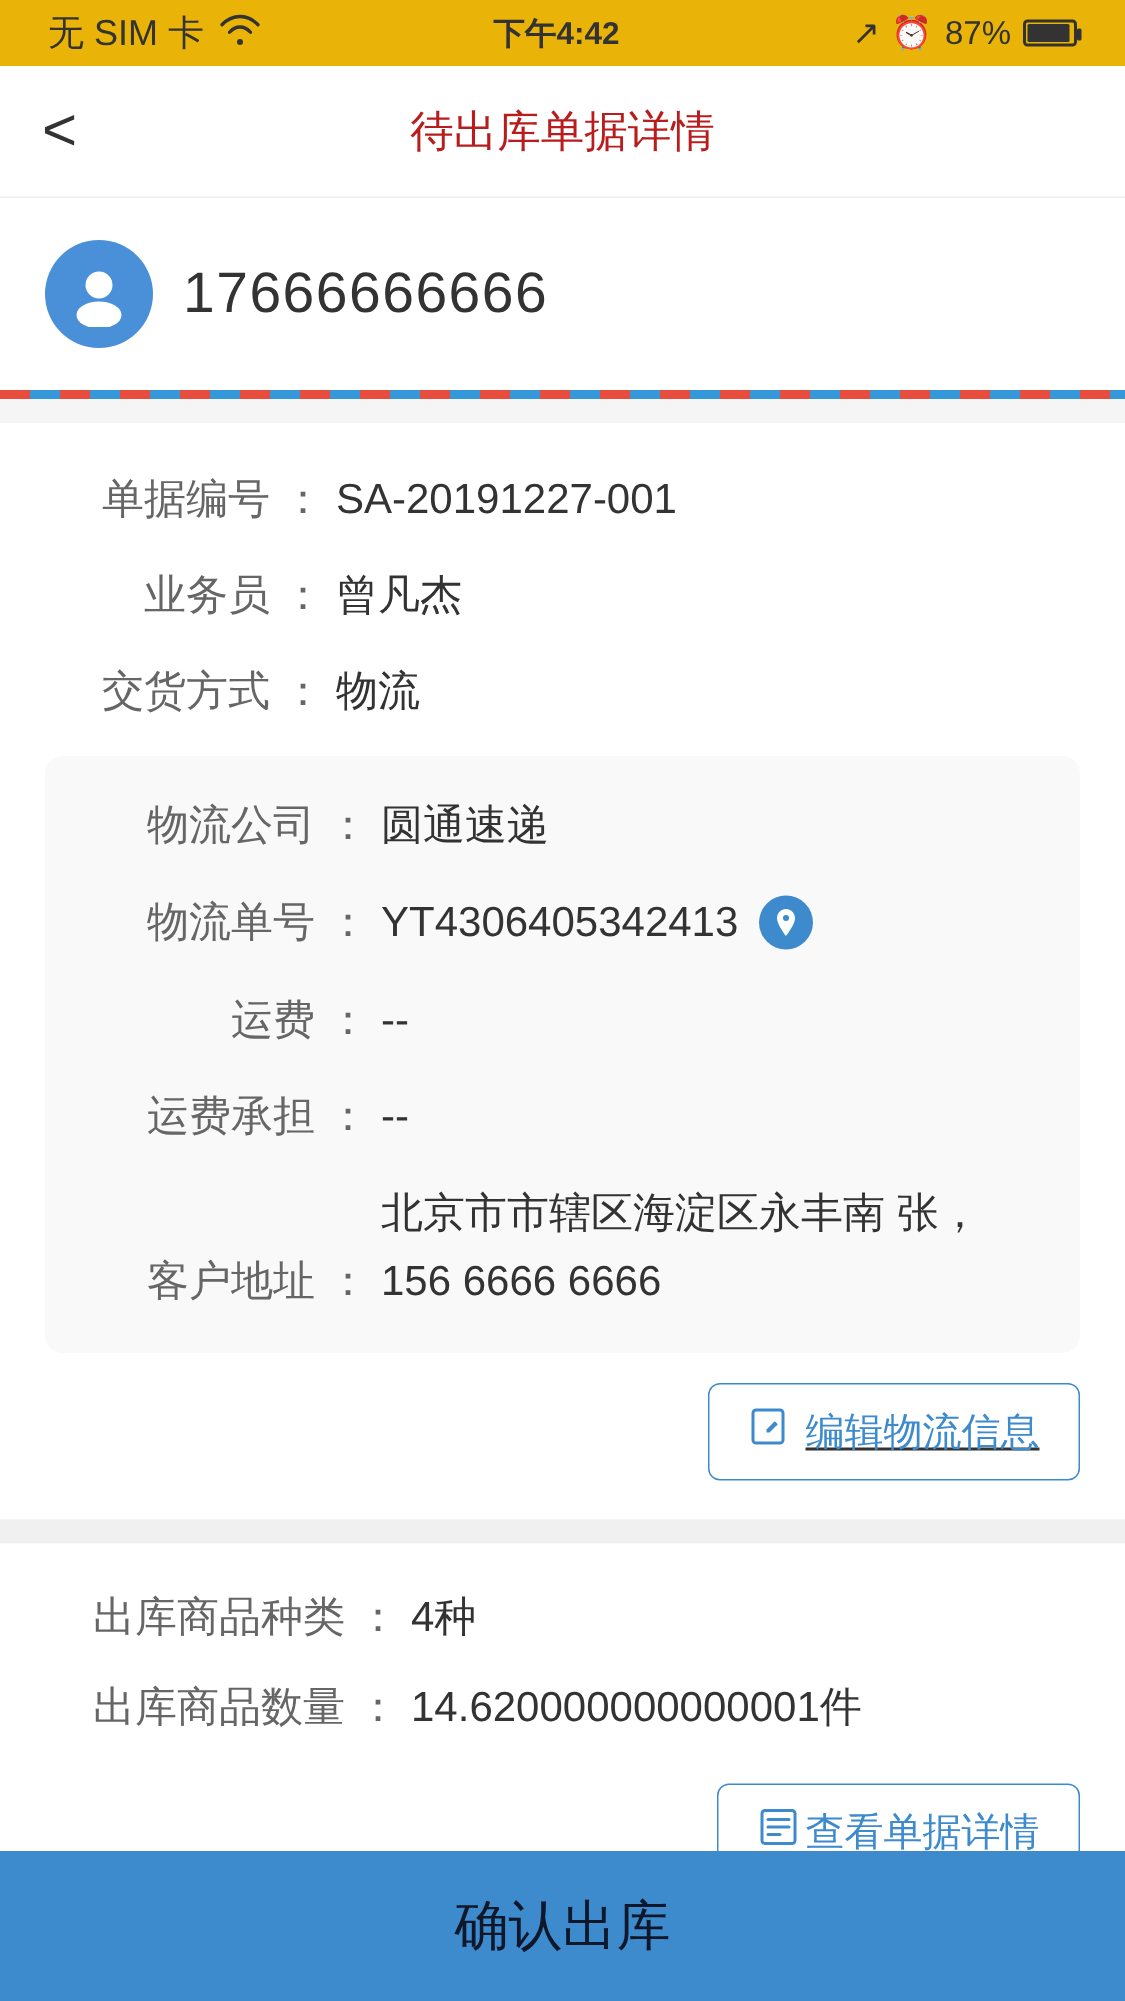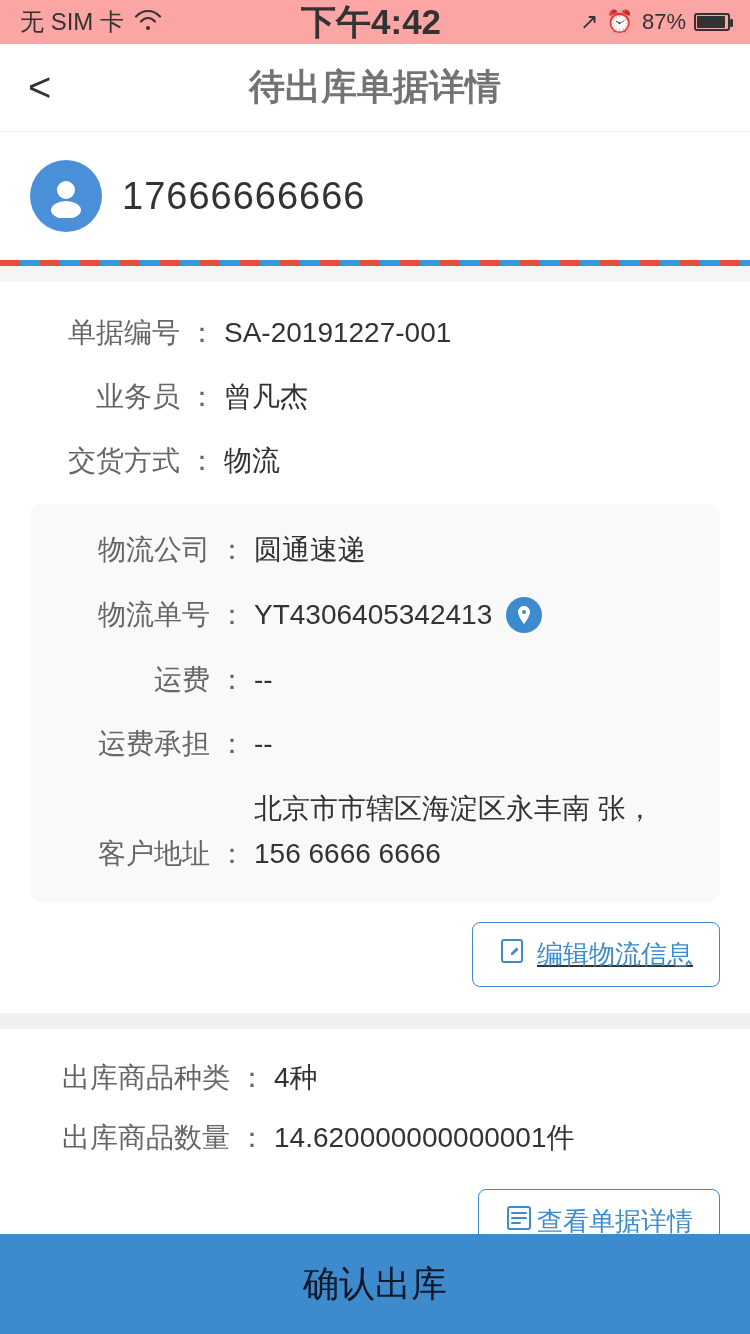--- a/index.html
+++ b/index.html
@@ -10,25 +10,25 @@
       background: #f5f5f5;
       font-family: -apple-system, "PingFang SC", "Helvetica Neue", Arial, sans-serif;
       font-size: 28px;
       color: #333;
       position: relative;
     }
 
     
     .status-bar {
       height: 44px;
-      background: #fca5a5;
+      background: #eab308;
       display: flex;
       align-items: center;
       justify-content: space-between;
-      padding: 0 20px;
+      padding: 0 32px;
       font-size: 24px;
       font-weight: 500;
     }
     .status-left { display: flex; align-items: center; gap: 10px; }
     .status-right { display: flex; align-items: center; gap: 8px; }
     .wifi-icon { font-size: 22px; }
 
     
     .nav-bar {
       height: 88px;
@@ -41,23 +41,23 @@
     }
     .nav-back {
       position: absolute;
       left: 28px;
       font-size: 40px;
       color: #333;
       cursor: pointer;
       font-weight: 300;
     }
     .nav-title {
-      font-size: 36px;
-      font-weight: 700;
-      color: #737373;
+      font-size: 29px;
+      font-weight: 400;
+      color: #b91c1c;
     }
 
     
     .dashed-divider {
       height: 6px;
       background: repeating-linear-gradient(
         90deg,
         #e74c3c 0px, #e74c3c 20px,
         #3498db 20px, #3498db 40px,
         #e74c3c 40px, #e74c3c 60px,
@@ -279,21 +279,21 @@
     <div class="status-left">
       <span>无 SIM 卡</span>
       <span class="wifi-icon">
         <svg width="28" height="22" viewBox="0 0 28 22" fill="none">
           <path d="M14 18a2 2 0 1 1 0 4 2 2 0 0 1 0-4z" fill="#333"></path>
           <path d="M7 13.5C9 11.2 11.4 10 14 10s5 1.2 7 3.5" stroke="#333" stroke-width="2.2" stroke-linecap="round" fill="none"></path>
           <path d="M2 8.5C5.5 4.8 9.5 3 14 3s8.5 1.8 12 5.5" stroke="#333" stroke-width="2.2" stroke-linecap="round" fill="none"></path>
         </svg>
       </span>
     </div>
-    <div class="status-center" style="font-size:35px;font-weight:600;">下午4:42</div>
+    <div class="status-center" style="font-size:21px;font-weight:600;">下午4:42</div>
     <div class="status-right">
       <span style="font-size:22px;">↗</span>
       <span style="font-size:22px;">⏰</span>
       <span style="font-size:22px;font-weight:500;">87%</span>
       <span style="display:inline-block;width:36px;height:18px;border:2px solid #333;border-radius:3px;position:relative;">
         <span style="display:block;width:28px;height:12px;background:#333;margin:1px 1px;border-radius:1px;"></span>
         <span style="position:absolute;right:-5px;top:4px;width:3px;height:8px;background:#333;border-radius:1px;"></span>
       </span>
     </div>
   </div>

